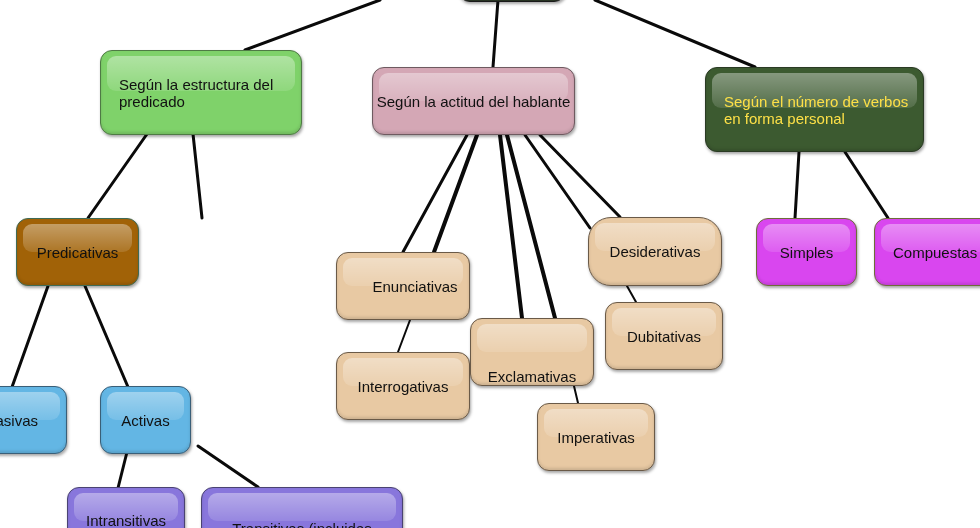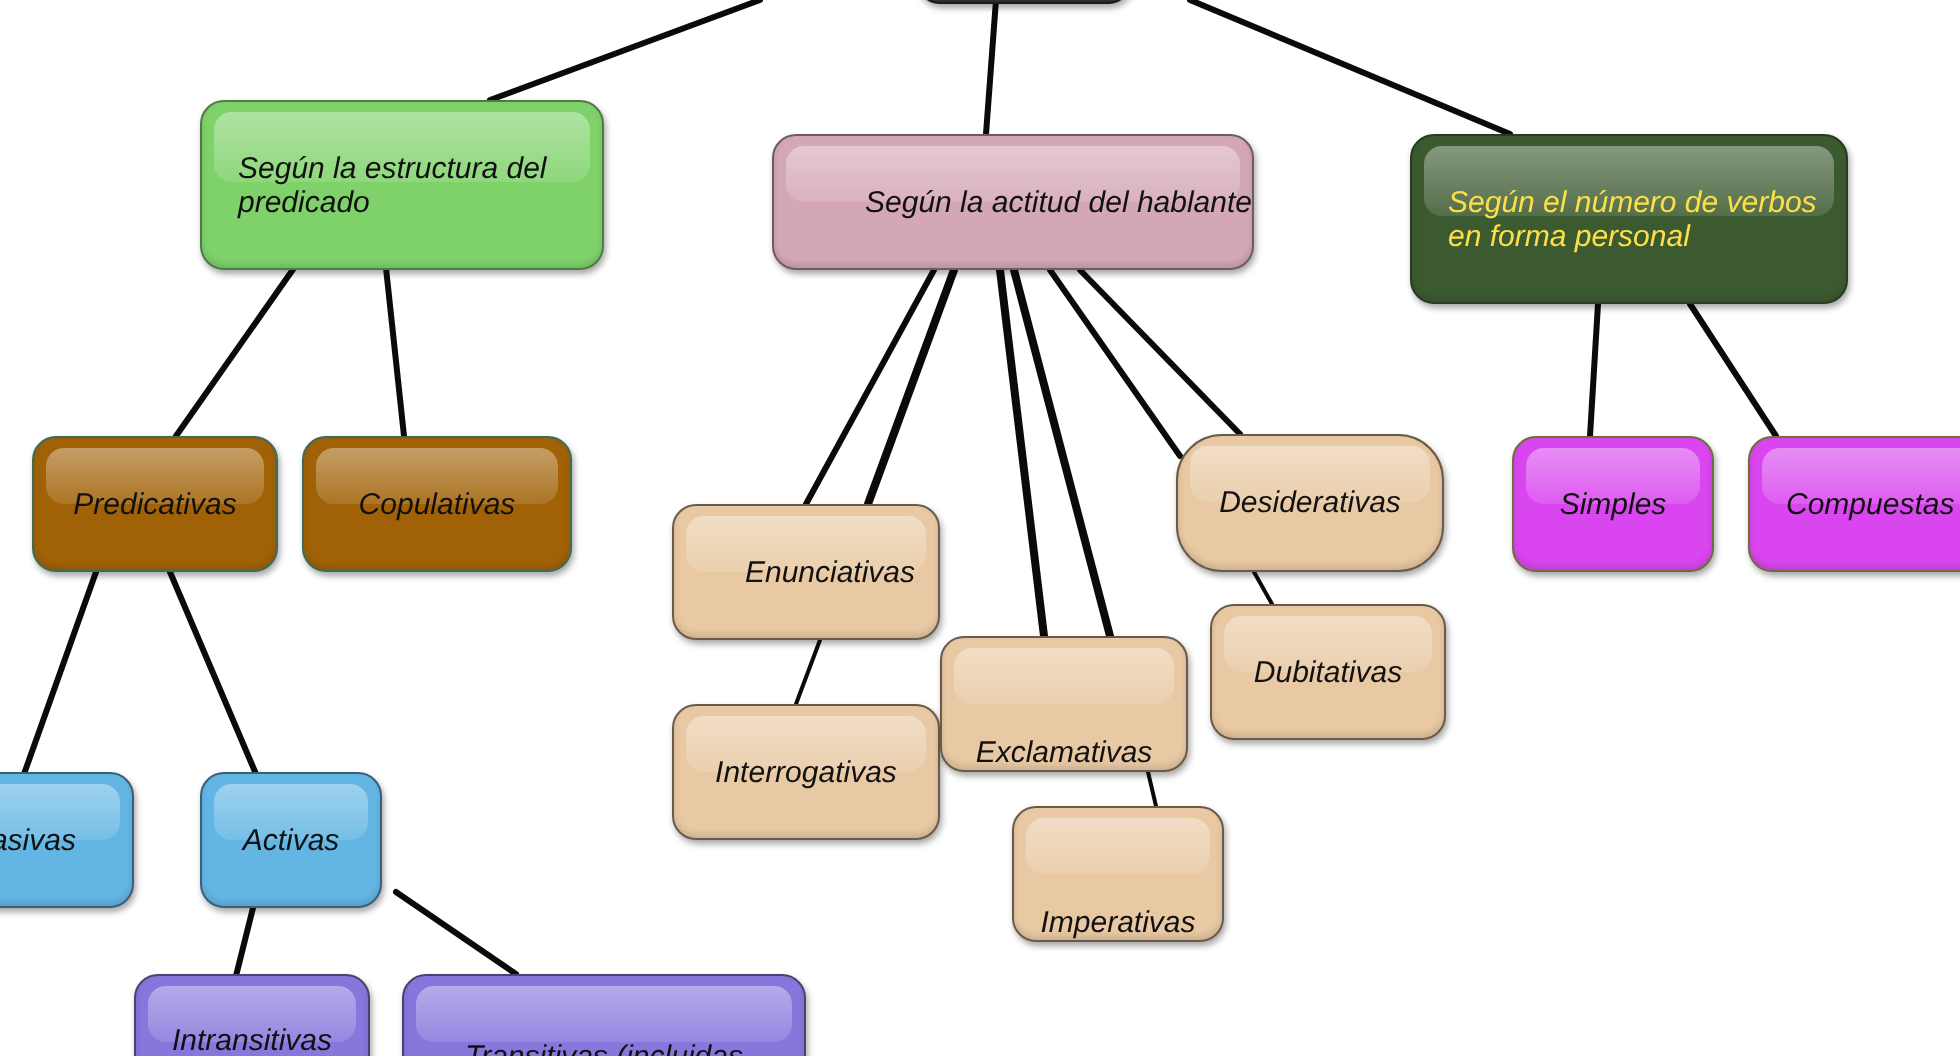--- a/index.html
+++ b/index.html
@@ -12,21 +12,20 @@
   svg.links { position:absolute; left:0; top:0; width:980px; height:528px; }
   svg.links line { stroke:#0a0a0a; stroke-linecap:round; }
   .node {
     position:absolute; box-sizing:border-box;
     border-radius:12px;
     border:1.5px solid #4a4a42;
     box-shadow: 1px 2px 3px rgba(0,0,0,0.35), inset 0 -2px 3px rgba(0,0,0,0.12);
     display:flex; align-items:center;
     font-size:15px; color:#111;
     overflow:hidden;
-    font-style:italic;
   }
   .node::before {
     content:""; position:absolute; left:6px; right:6px; top:5px; height:42%;
     border-radius:9px;
     background:linear-gradient(to bottom, rgba(255,255,255,0.38), rgba(255,255,255,0.12));
     pointer-events:none;
   }
   .node .label { position:relative; line-height:17px; }
   .center { justify-content:center; text-align:center; }
   .left { justify-content:flex-start; padding-left:18px; text-align:left; }
@@ -76,33 +75,30 @@
     <line x1="799" y1="152" x2="795" y2="218" stroke-width="3"></line>
     <line x1="845" y1="152" x2="888" y2="218" stroke-width="3"></line>
   </svg>
 
   <div class="node root" style="left:458px; top:-30px; width:108px; height:32px;"></div>
 
   <div class="node green left" style="left:100px; top:50px; width:202px; height:85px;">
     <span class="label" style="width:170px;">Según la estructura del predicado</span>
   </div>
 
-  <div class="node pink center" style="left:386px; top:67px; width:241px; height:68px;justify-content:flex-end;">
+  <div class="node pink center" style="left:372px; top:67px; width:203px; height:68px;">
     <span class="label">Según la actitud del hablante</span>
   </div>
 
   <div class="node dkgreen left" style="left:705px; top:67px; width:219px; height:85px;">
     <span class="label" style="width:190px;">Según el número de verbos en forma personal</span>
   </div>
 
   <div class="node mint center" style="left:16px; top:218px; width:123px; height:68px;">
     <span class="label">Predicativas</span>
-  </div>
-  <div class="node mint center" style="left:151px; top:218px; width:135px; height:68px;">
-    <span class="label">Copulativas</span>
   </div>
 
   <div class="node blue" style="left:-60px; top:386px; width:127px; height:68px; justify-content:flex-end; padding-right:28px;">
     <span class="label">asivas</span>
   </div>
   <div class="node blue center" style="left:100px; top:386px; width:91px; height:68px;">
     <span class="label">Activas</span>
   </div>
 
   <div class="node purple center" style="left:67px; top:487px; width:118px; height:68px; align-items:flex-start; padding-top:24px;">
@@ -114,21 +110,21 @@
 
   <div class="node tan center" style="left:336px; top:252px; width:134px; height:68px;padding-left:24px;">
     <span class="label">Enunciativas</span>
   </div>
   <div class="node tan center" style="left:336px; top:352px; width:134px; height:68px;">
     <span class="label">Interrogativas</span>
   </div>
   <div class="node tan center" style="left:470px; top:318px; width:124px; height:68px;align-items:flex-end;">
     <span class="label">Exclamativas</span>
   </div>
-  <div class="node tan center" style="left:506px; top:403px; width:106px; height:68px;align-items:flex-end;">
+  <div class="node tan center" style="left:537px; top:403px; width:118px; height:68px;">
     <span class="label">Imperativas</span>
   </div>
   <div class="node tan center" style="left:588px; top:217px; width:134px; height:69px;border-radius:23px;">
     <span class="label">Desiderativas</span>
   </div>
   <div class="node tan center" style="left:605px; top:302px; width:118px; height:68px;">
     <span class="label">Dubitativas</span>
   </div>
 
   <div class="node yellow center" style="left:756px; top:218px; width:101px; height:68px;">

